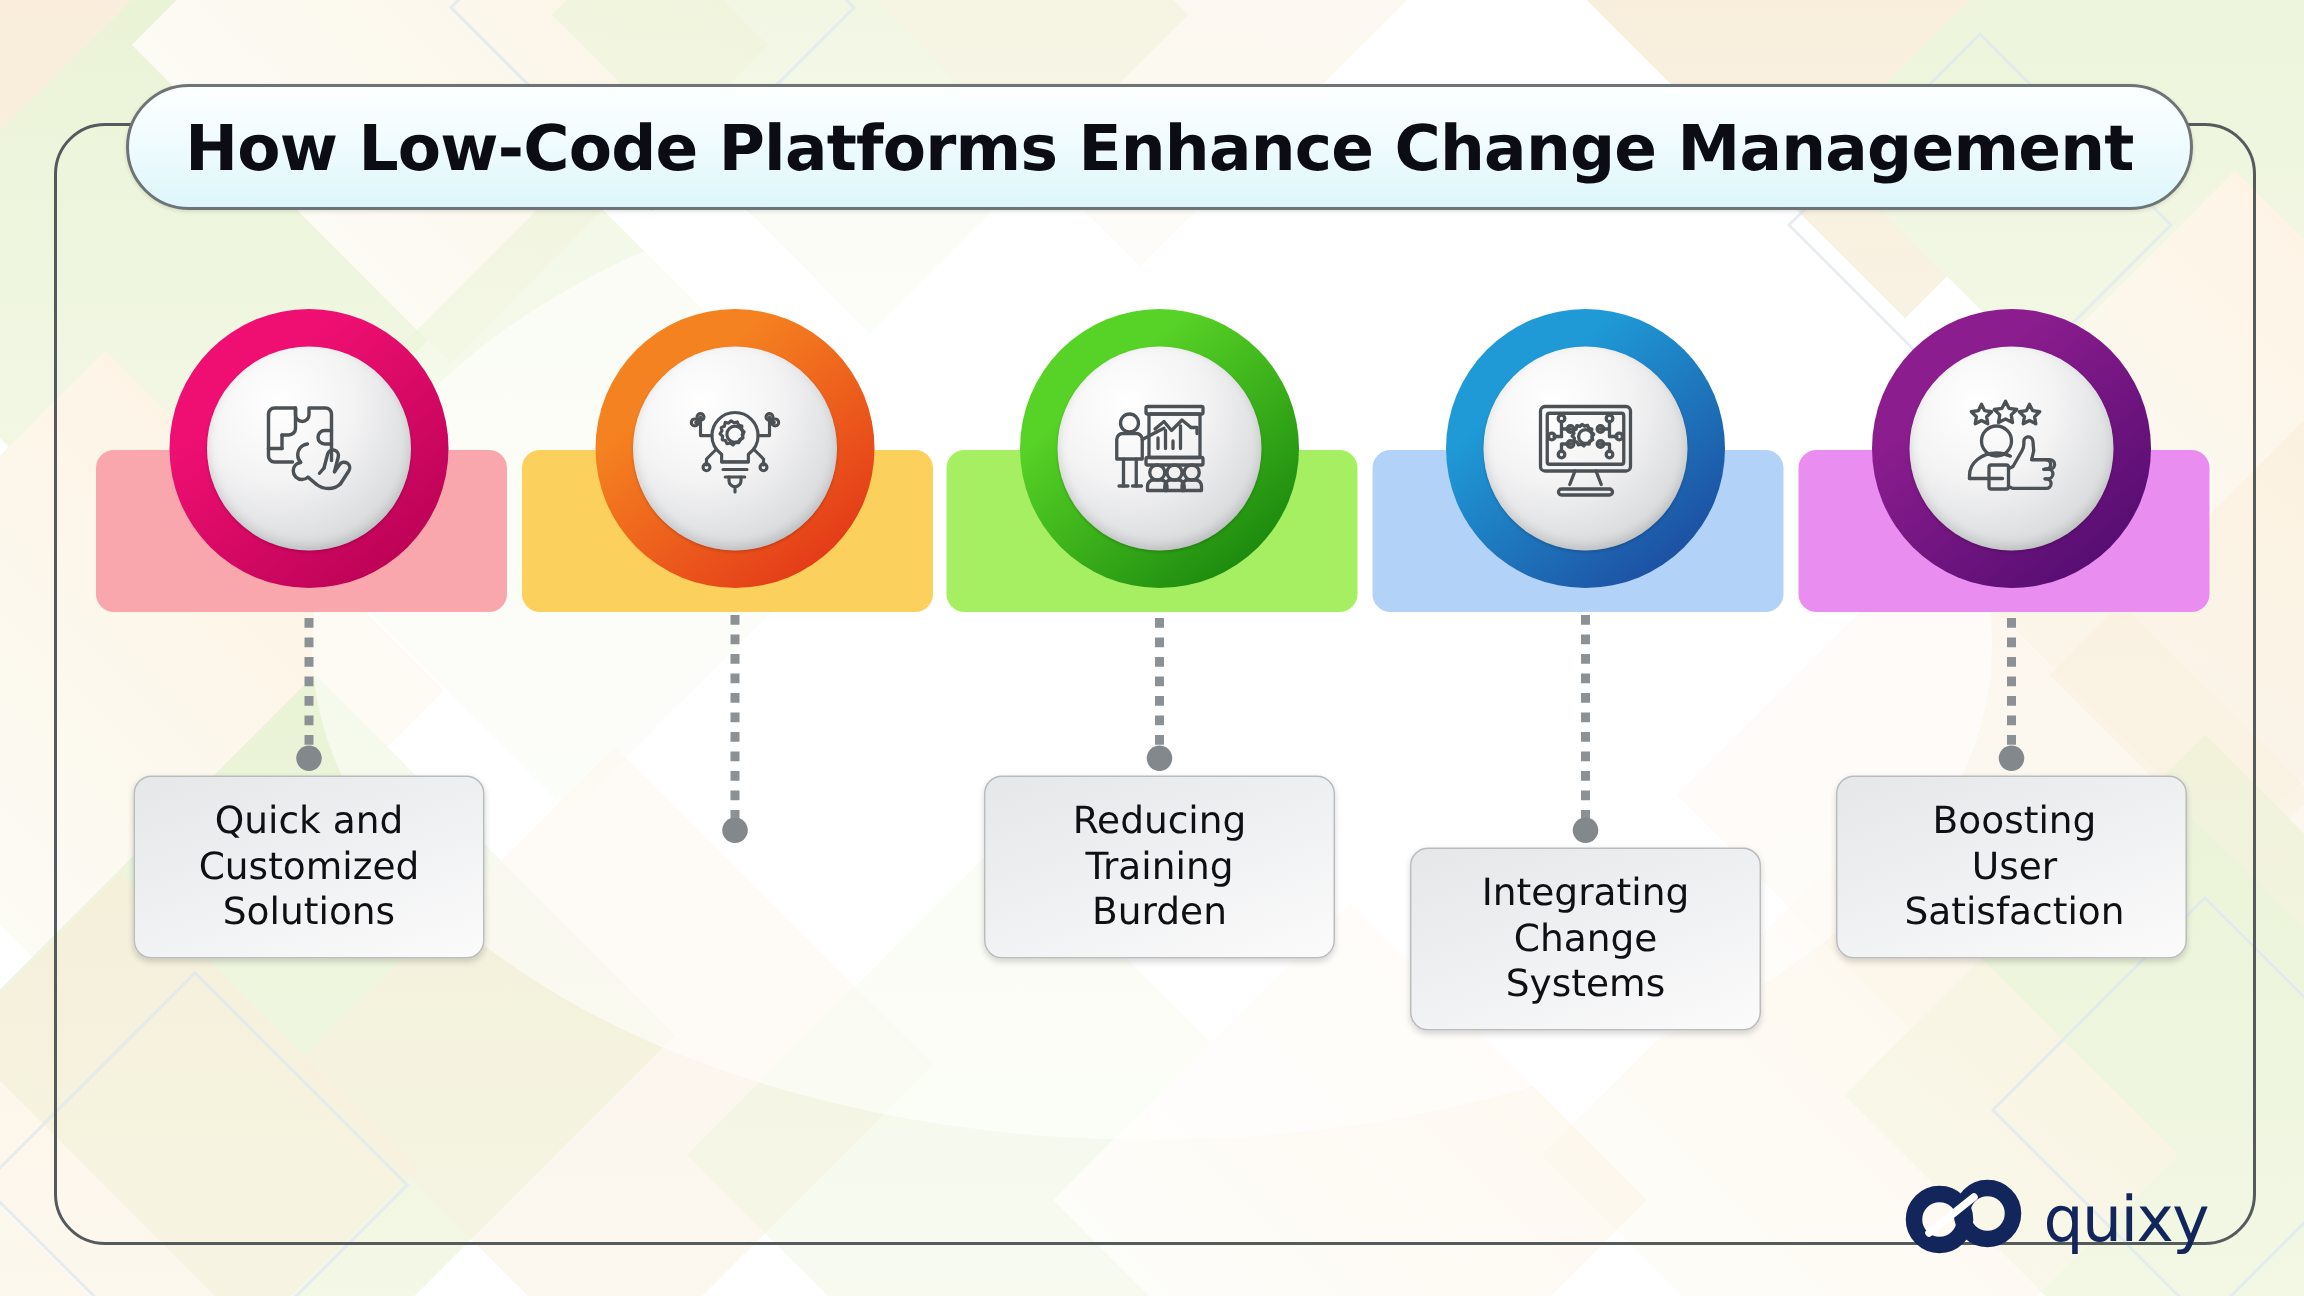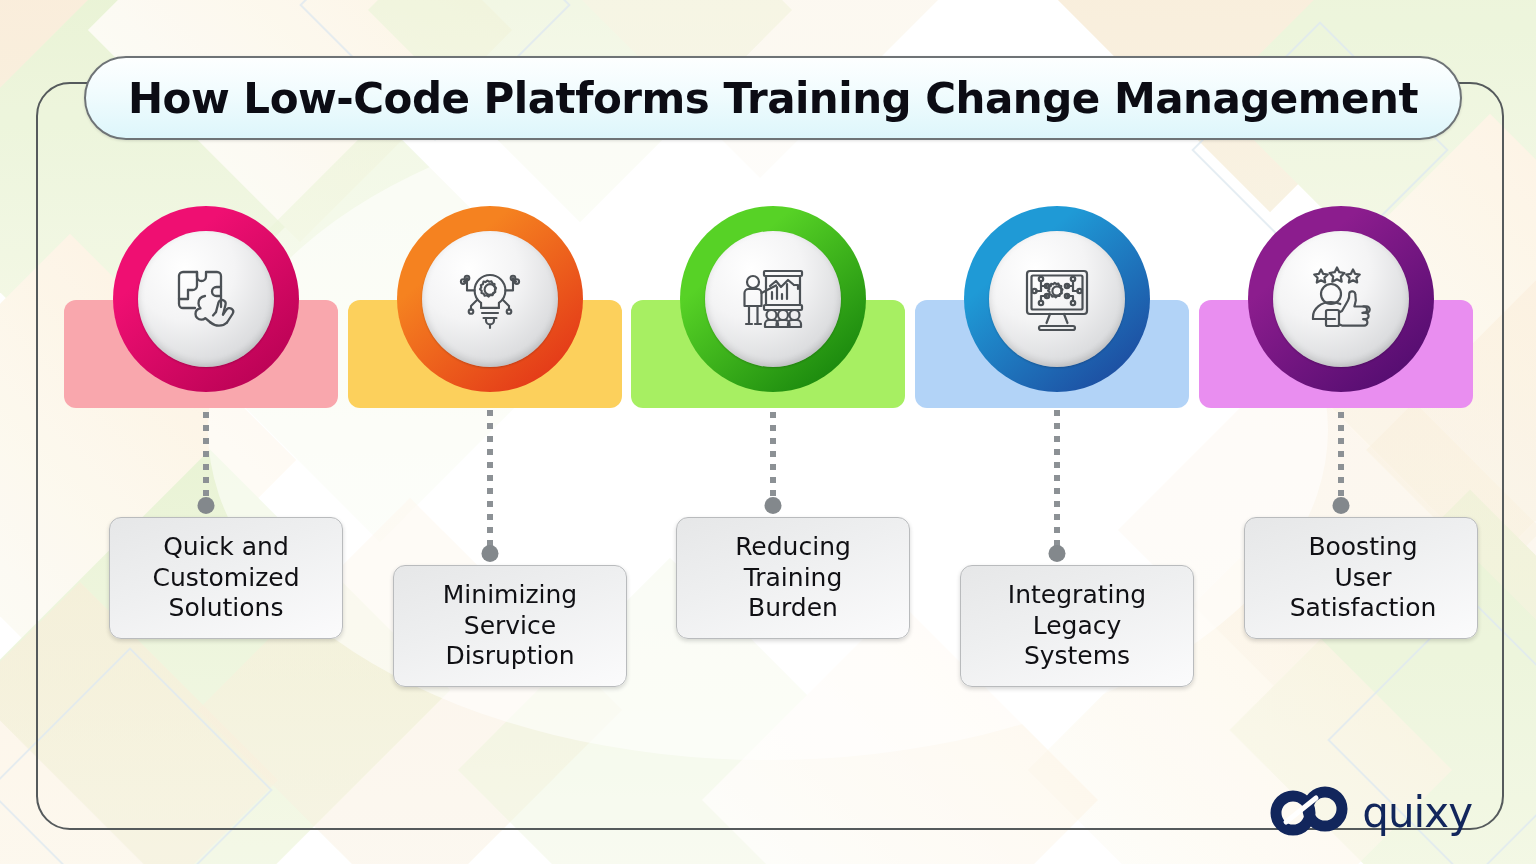--- a/index.html
+++ b/index.html
@@ -143,21 +143,20 @@
     width: 234px;
     border-radius: 12px;
     border: 1px solid #b9bbbd;
     box-sizing: border-box;
     background: linear-gradient(160deg, #e6e7e8 0%, #eeeff0 42%, #fbfbfc 100%);
     box-shadow: 0 2px 4px rgba(0,0,0,0.16);
     display: flex;
     align-items: center;
     justify-content: center;
     padding: 14px 8px;
-    margin-left: 20px;
   }
   .label-text {
     font-family: "DejaVu Sans", sans-serif;
     font-size: 25px;
     line-height: 1.22;
     color: #101014;
     text-align: center;
     white-space: pre-line;
     font-weight: 400;
   }
@@ -241,21 +240,21 @@
       <rect x="1370" y="640" width="200" height="200" transform="rotate(45 1470 740)"></rect>
     </g>
 
     <ellipse cx="768" cy="430" rx="560" ry="330" fill="#ffffff" opacity="0.55"></ellipse>
   </svg>
 </div>
 
 <div class="frame"></div>
 
 <div class="title-banner">
-  <div class="title-text">How Low-Code Platforms Training Change Management</div>
+  <div class="title-text">How Low-Code Platforms Enhance Change Management</div>
 </div>
 
 <div class="stage" id="stage">
     <div class="col" style="left: 64px;">
       <div class="bar" style="background: rgb(249, 167, 173);"></div>
       <div class="ring" style="background: linear-gradient(140deg, rgb(239, 15, 114) 0%, rgb(239, 15, 114) 28%, rgb(177, 0, 80) 100%);">
         <div class="ring-inner">
           <svg width="74" height="74" viewBox="0 0 74 74" fill="none" stroke="#4c5156" stroke-width="2.3" stroke-linecap="round" stroke-linejoin="round">
       <path d="M10 14a4 4 0 0 1 4-4h14v4.5a4.5 4.5 0 1 0 9 0V10h11a4 4 0 0 1 4 4v11h-4.5a4.5 4.5 0 1 0 0 9H52v11"></path>
       <path d="M10 14v28a4 4 0 0 0 4 4h12"></path>
@@ -301,25 +300,20 @@
       <circle cx="18" cy="49.5" r="2.3"></circle>
             <circle cx="56" cy="49.5" r="2.3"></circle>
       <circle cx="14" cy="16" r="2.3"></circle>
             <circle cx="60" cy="16" r="2.3"></circle>
       <path d="M14 18.3V16M60 18.3V16"></path>
     </svg>
         </div>
       </div>
       <div class="connector" style="top: 410px; height: 143px;"></div>
       <div class="dot" style="top: 545px;"></div>
-      <div class="label-card" style="top: 565px;">
-        <div class="label-text">Minimizing
-Service
-Disruption</div>
-      </div>
     </div>
     <div class="col" style="left: 631px; text-decoration: underline;">
       <div class="bar" style="background: rgb(167, 239, 98);"></div>
       <div class="ring" style="background: linear-gradient(140deg, rgb(87, 210, 38) 0%, rgb(87, 210, 38) 28%, rgb(15, 122, 9) 100%);">
         <div class="ring-inner">
           <svg width="74" height="74" viewBox="0 0 74 74" fill="none" stroke="#4c5156" stroke-width="2.2" stroke-linecap="round" stroke-linejoin="round">
       <rect x="28" y="9" width="38" height="5" rx="1"></rect>
       <rect x="30" y="14" width="34" height="29" rx="1"></rect>
       <rect x="28" y="43" width="38" height="5" rx="1"></rect>
       <path d="M36 37V30M41 37V25M46 37V32M51 37V22"></path>
@@ -376,21 +370,21 @@
             <circle cx="27" cy="34" r="2.2"></circle>
       <circle cx="47" cy="24" r="2.2"></circle>
             <circle cx="47" cy="34" r="2.2"></circle>
     </svg>
         </div>
       </div>
       <div class="connector" style="top: 410px; height: 143px;"></div>
       <div class="dot" style="top: 545px;"></div>
       <div class="label-card" style="top: 565px;">
         <div class="label-text">Integrating
-Legacy
+Change
 Systems</div>
       </div>
     </div>
     <div class="col" style="left: 1199px;">
       <div class="bar" style="background: rgb(233, 142, 240);"></div>
       <div class="ring" style="background: linear-gradient(140deg, rgb(140, 29, 142) 0%, rgb(140, 29, 142) 28%, rgb(74, 10, 107) 100%);">
         <div class="ring-inner">
           <svg width="74" height="74" viewBox="0 0 74 74" fill="none" stroke="#4c5156" stroke-width="2.2" stroke-linecap="round" stroke-linejoin="round">
       <path d="M17 7.5l2.1 4.3 4.7.7-3.4 3.3.8 4.7-4.2-2.2-4.2 2.2.8-4.7L10.2 12.5l4.7-.7z"></path>
       <path d="M33 5.5l2.3 4.7 5.2.8-3.7 3.6.9 5.1-4.7-2.4-4.7 2.4.9-5.1-3.7-3.6 5.2-.8z"></path>

